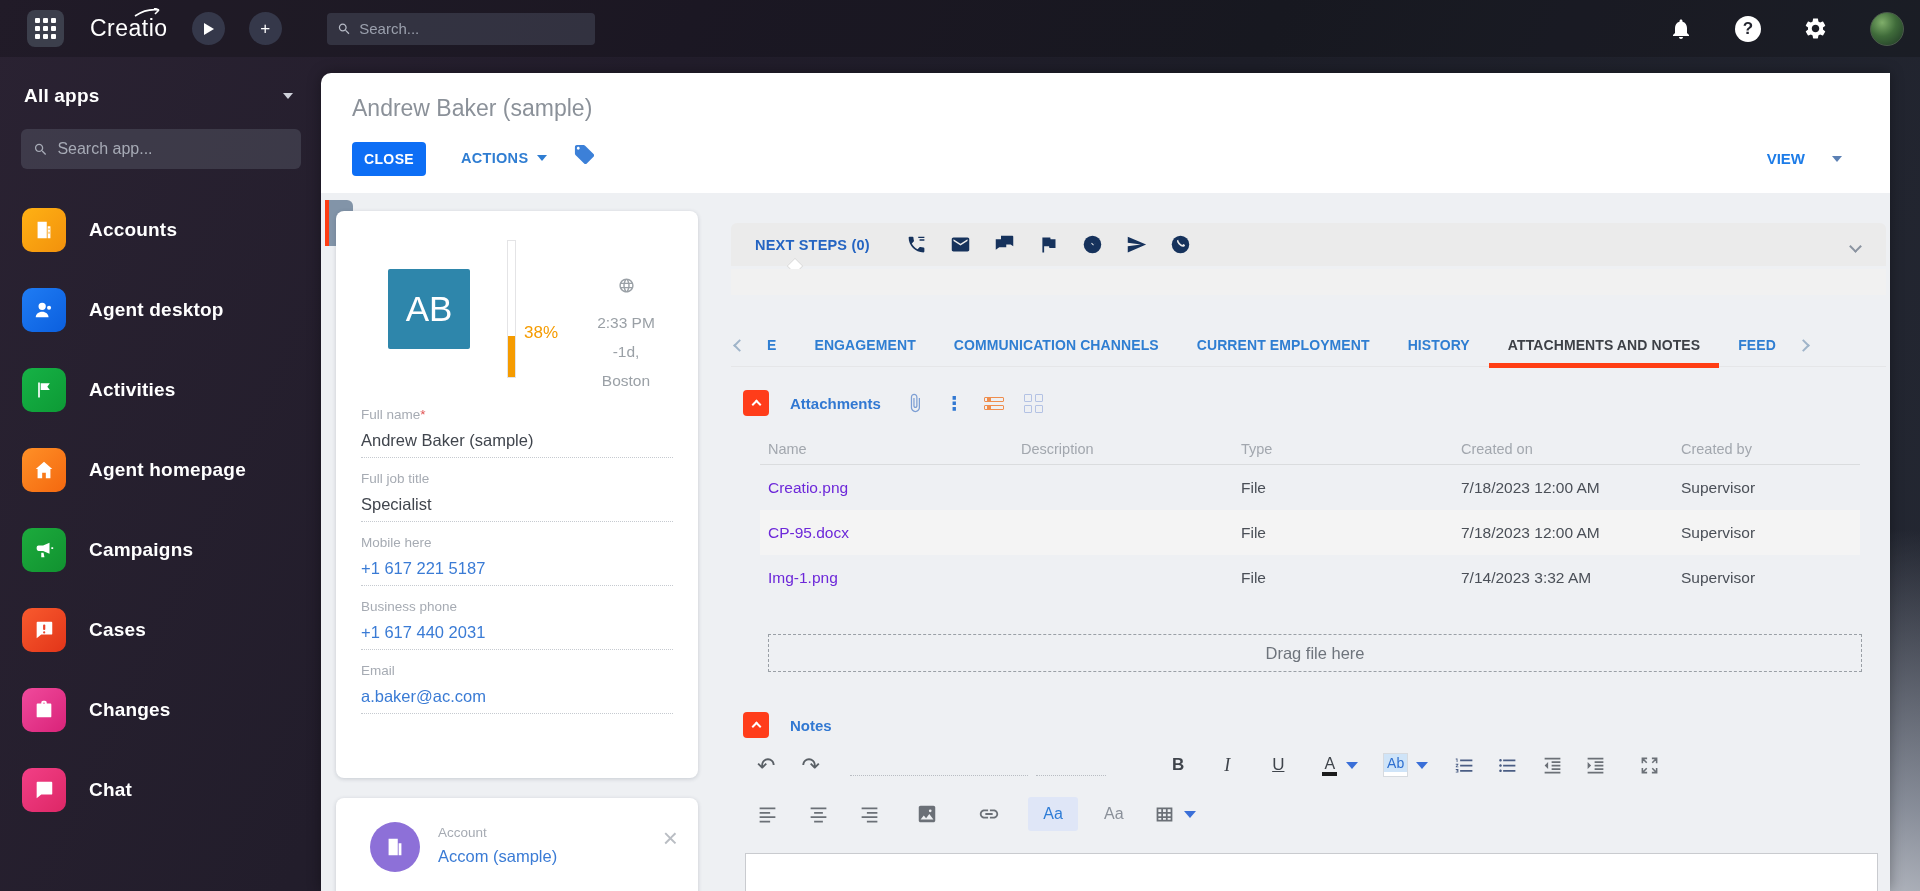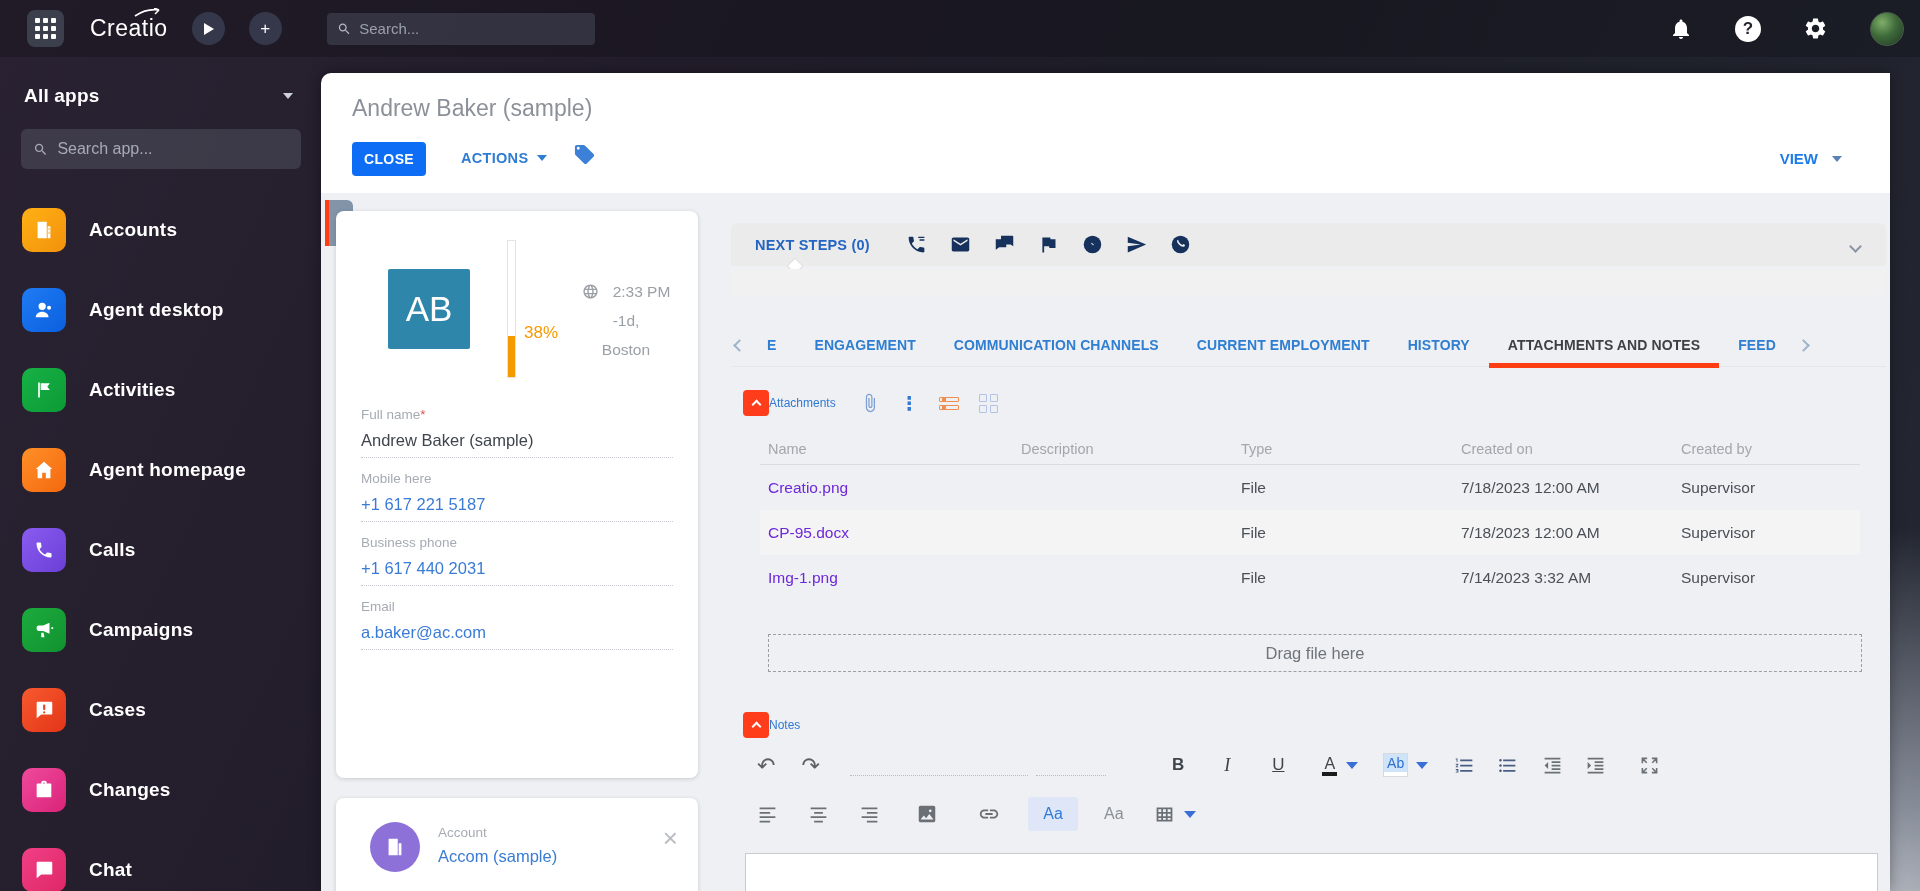--- a/index.html
+++ b/index.html
@@ -43,38 +43,38 @@
   .c-calls{background:linear-gradient(135deg,#8a5cf0,#6b3fd6);} .c-campaigns{background:linear-gradient(135deg,#1cab3d,#119230);}
   .c-cases{background:linear-gradient(135deg,#f85a2e,#e23519);} .c-changes{background:linear-gradient(135deg,#f04a9c,#d92379);}
   .c-chat{background:linear-gradient(135deg,#f23f86,#dd2766);}
   
   .main { position:absolute; left:321px; top:73px; width:1569px; height:818px; background:#fff; border-top-left-radius:10px; overflow:hidden; box-shadow:0 0 14px rgba(0,0,0,.35); }
   .page-title { position:absolute; left:31px; top:22px; font-size:23px; color:#8b9199; }
   .btn-close { position:absolute; left:31px; top:69px; width:74px; height:34px; background:#0d6ef5; color:#fff; font-size:14px; font-weight:bold; letter-spacing:.4px; border:none; border-radius:4px; cursor:pointer; font-family:inherit; }
   .actions { position:absolute; left:140px; top:77px; color:#2f7dd2; font-size:14.5px; font-weight:bold; letter-spacing:.3px; display:flex; align-items:center; gap:9px; cursor:pointer; }
   .caret { width:0; height:0; border-left:5px solid transparent; border-right:5px solid transparent; border-top:6px solid #2f7dd2; }
   .tag-btn { position:absolute; left:252px; top:70px; color:#3c80d8; cursor:pointer; }
-  .view { position:absolute; right:48px; top:77px; color:#1d7ce8; font-size:15px; font-weight:bold; display:flex; align-items:center; gap:14px; cursor:pointer; }
+  .view { position:absolute; right:48px; top:77px; color:#1d7ce8; font-size:15px; font-weight:bold; display:flex; align-items:center; gap:27px; cursor:pointer; }
   .view .caret{ border-top-color:#5b80b4; }
   .workspace { position:absolute; left:0; top:120px; right:0; bottom:0; background:#eef0f3; }
   
   .collapse-tab { position:absolute; left:4px; top:7px; display:flex; cursor:pointer; }
   .collapse-strip { width:4px; height:46px; background:#ff3d13; }
   .collapse-body { width:24px; height:46px; background:#8294a8; border-radius:0 6px 6px 0; display:flex; align-items:center; justify-content:center; }
   .chev { display:inline-block; width:8px; height:8px; border-style:solid; border-color:#fff; border-width:2px 2px 0 0; }
   .chev-r { transform:rotate(45deg); } .chev-u { transform:rotate(-45deg); } .chev-d { transform:rotate(135deg); } .chev-l { transform:rotate(-135deg); }
   
   .card { background:#fff; border-radius:8px; box-shadow:0 1px 4px rgba(30,40,60,.18); position:absolute; }
   .profile-card { left:15px; top:18px; width:362px; height:567px; }
   .avatar-ab { position:absolute; left:52px; top:58px; width:82px; height:80px; background:#2e86ab; color:#fff; font-size:35px; display:flex; align-items:center; justify-content:center; border-radius:2px; cursor:pointer; }
   .prog-track { position:absolute; left:171px; top:29px; width:9px; height:138px; background:#fff; border:1px solid #e4e4e6; }
   .prog-fill { position:absolute; bottom:0; left:0; right:0; height:30%; background:#f59b00; }
   .prog-label { position:absolute; left:188px; top:112px; color:#f59b00; font-size:17px; }
   .tz { position:absolute; left:225px; top:66px; width:130px; text-align:center; color:#9aa0a6; font-size:15.5px; line-height:29px; }
-  .tz .row1 { display:flex; align-items:center; justify-content:center; gap:14px; }
+  .tz .row1 { display:flex; align-items:center; justify-content:center; gap:14px;flex-direction:column; }
   .fields { position:absolute; left:25px; top:196px; width:312px; }
   .field { margin-bottom:13px; border-bottom:1px dotted #c6cad0; padding-bottom:7px; }
   .f-label { font-size:13.5px; color:#a6abb3; margin-bottom:9px; }
   .f-label .req { color:#e05252; }
   .f-value { font-size:16.5px; color:#40454d; cursor:text; }
   .f-value.link { color:#3a7bd5; cursor:pointer; }
   
   .account-card { left:15px; top:605px; width:362px; height:160px; }
   .acc-avatar { position:absolute; left:34px; top:24px; width:50px; height:50px; border-radius:50%; background:#8d70d8; color:#fff; display:flex; align-items:center; justify-content:center; }
   .acc-label { position:absolute; left:102px; top:27px; font-size:13.5px; color:#a6abb3; }
@@ -94,21 +94,21 @@
   .tabs { position:absolute; left:0; top:101px; width:1155px; height:43px; border-bottom:1px solid #e5e6e8; display:flex; align-items:center; }
   .tab { font-size:14px; font-weight:600; color:#2f7ed2; letter-spacing:.1px; padding:0 19px; height:43px; display:flex; align-items:center; cursor:pointer; white-space:nowrap; position:relative; }
   .tab.active { color:#3d4046; }
   .tab.active::after { content:""; position:absolute; left:0; right:0; bottom:-1px; height:5px; background:#ff3d13; }
   .tab-scroll { color:#9fb4c9; padding:0 4px; cursor:pointer; }
   .tab-scroll .chev { border-color:#9fb4c9; width:9px; height:9px; }
   
   .sec-head { position:absolute; display:flex; align-items:center; }
   .sec-toggle { width:26px; height:26px; border-radius:4px; background:#ff3d1a; display:flex; align-items:center; justify-content:center; cursor:pointer; }
   .sec-toggle .chev{ width:7px; height:7px; margin-top:3px; }
-  .sec-title { color:#3178d2; font-size:12px; cursor:pointer; }
+  .sec-title { color:#3178d2; font-size:15px; margin-left:21px; cursor:pointer;font-weight:bold; }
   .ah-tools { display:flex; align-items:center; gap:20px; margin-left:24px; }
   .paperclip { color:#7d9fd4; cursor:pointer; }
   .vdots { color:#3178d2; font-size:19px; font-weight:bold; cursor:pointer; letter-spacing:0; }
   .view-list { display:flex; flex-direction:column; gap:3px; cursor:pointer; }
   .view-list i { display:block; width:20px; height:5px; border:1.5px solid #ef8e4e; border-radius:1px; position:relative; }
   .view-list i::before{ content:""; position:absolute; left:2px; top:0; bottom:0; width:4px; background:#ef8e4e; }
   .view-grid { display:grid; grid-template-columns:8px 8px; grid-template-rows:8px 8px; gap:3px; cursor:pointer; }
   .view-grid i { border:1.5px solid #b3c2e4; border-radius:1px; }
   
   .attach-table { position:absolute; left:29px; top:210px; width:1100px; font-size:15.5px; }
@@ -228,28 +228,20 @@
     </div>
     <div class="menu-item">
       <span class="mi-icon c-agenthome">
           <svg width="22" height="22" viewBox="0 0 24 24">
             <path fill="#fff" d="M12 3l9 8h-2v10h-5v-6H10v6H5V11H3l9-8z"></path>
           </svg>
         </span>
       <span class="mi-label">Agent homepage</span>
     </div>
     <div class="menu-item">
-      <span class="mi-icon c-calls">
-          <svg width="20" height="20" viewBox="0 0 24 24">
-            <path fill="#fff" d="M6.62 10.79c1.44 2.83 3.76 5.14 6.59 6.59l2.2-2.2c.27-.27.67-.36 1.02-.24 1.12.37 2.33.57 3.57.57.55 0 1 .45 1 1V20c0 .55-.45 1-1 1-9.39 0-17-7.61-17-17 0-.55.45-1 1-1h3.5c.55 0 1 .45 1 1 0 1.25.2 2.45.57 3.57.11.35.03.74-.25 1.02l-2.2 2.2z"></path>
-          </svg>
-        </span>
-      <span class="mi-label">Calls</span>
-    </div>
-    <div class="menu-item">
       <span class="mi-icon c-campaigns">
           <svg width="22" height="22" viewBox="0 0 24 24">
             <path fill="#fff" d="M18 4v12l-7-3H6a2 2 0 0 1-2-2V9a2 2 0 0 1 2-2h5l7-3zm-9 11h2.5l1 5H9l0-5zm11-6h2v2h-2V9z"></path>
           </svg>
         </span>
       <span class="mi-label">Campaigns</span>
     </div>
     <div class="menu-item">
       <span class="mi-icon c-cases">
           <svg width="22" height="22" viewBox="0 0 24 24">
@@ -315,20 +307,24 @@
             </svg>
           <span>2:33 PM</span>
         </div>
         <div>-1d,</div>
         <div>Boston</div>
       </div>
       <div class="fields">
         <div class="field">
           <div class="f-label"><span>Full name</span><span class="req">*</span></div>
           <div class="f-value">Andrew Baker (sample)</div>
+        </div>
+        <div class="field">
+          <div class="f-label">Full job title</div>
+          <div class="f-value">Specialist</div>
         </div>
         <div class="field">
           <div class="f-label">Mobile here</div>
           <div class="f-value link">+1 617 221 5187</div>
         </div>
         <div class="field">
           <div class="f-label">Business phone</div>
           <div class="f-value link">+1 617 440 2031</div>
         </div>
         <div class="field">

